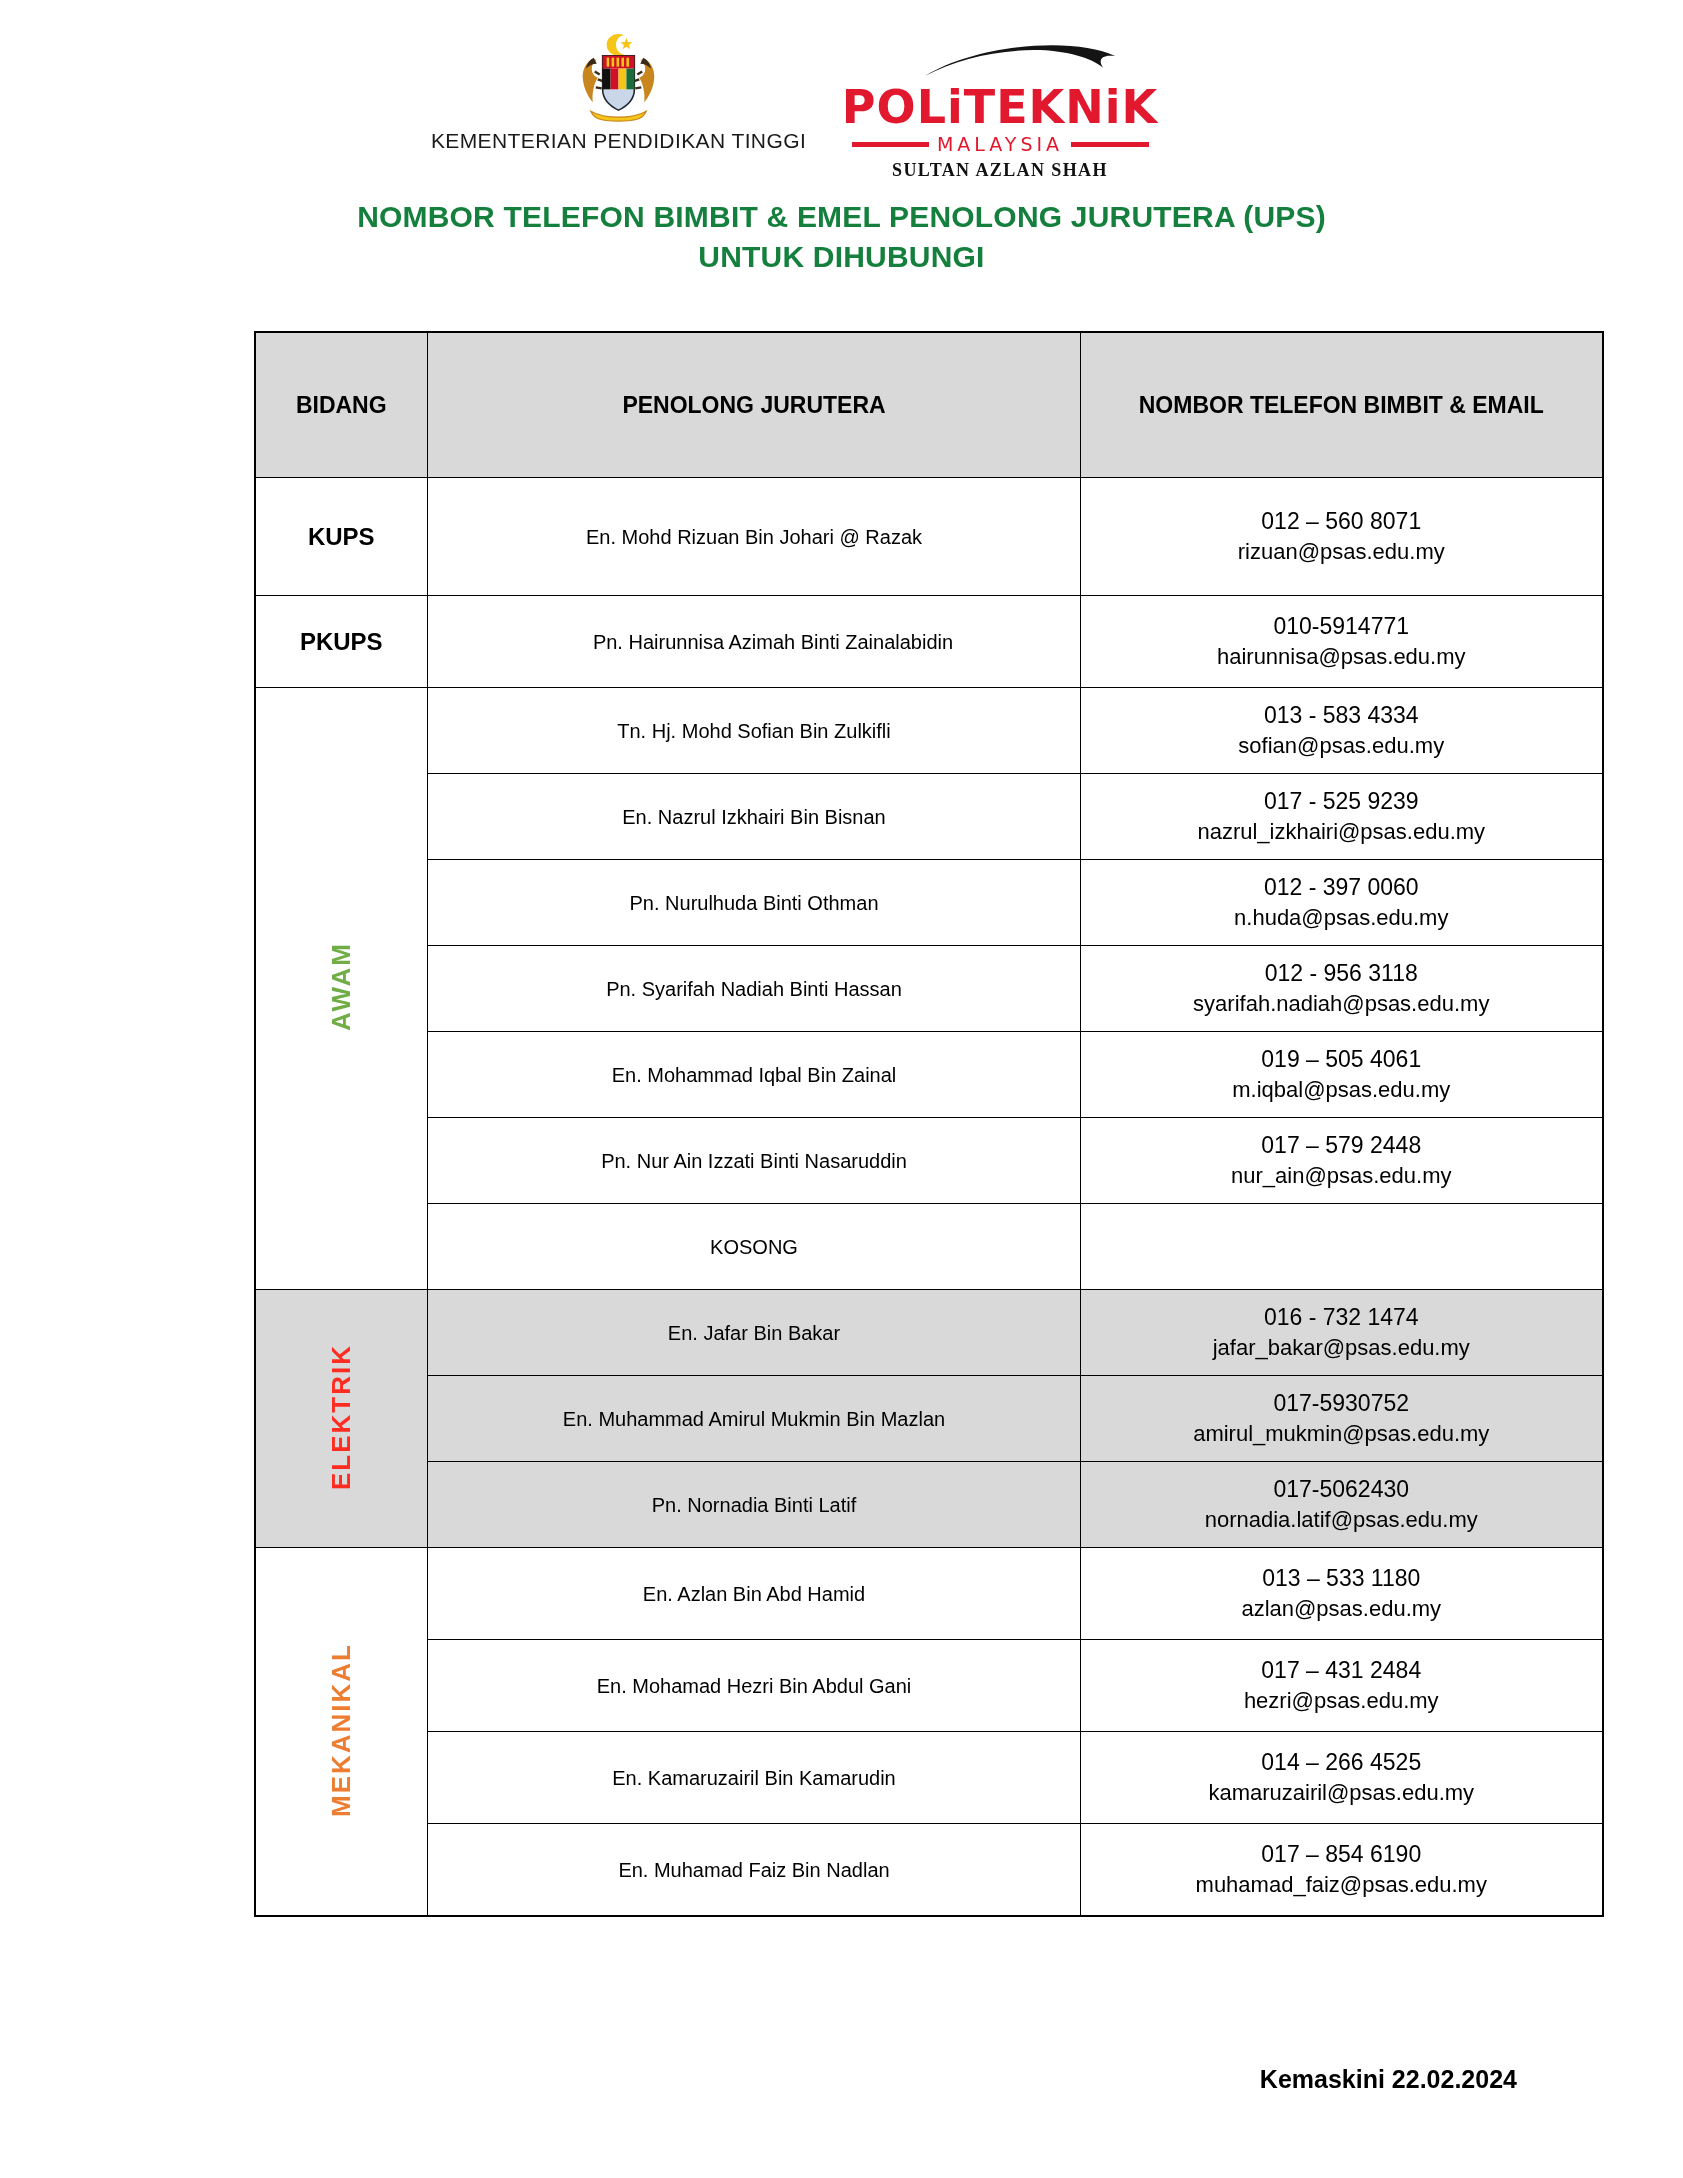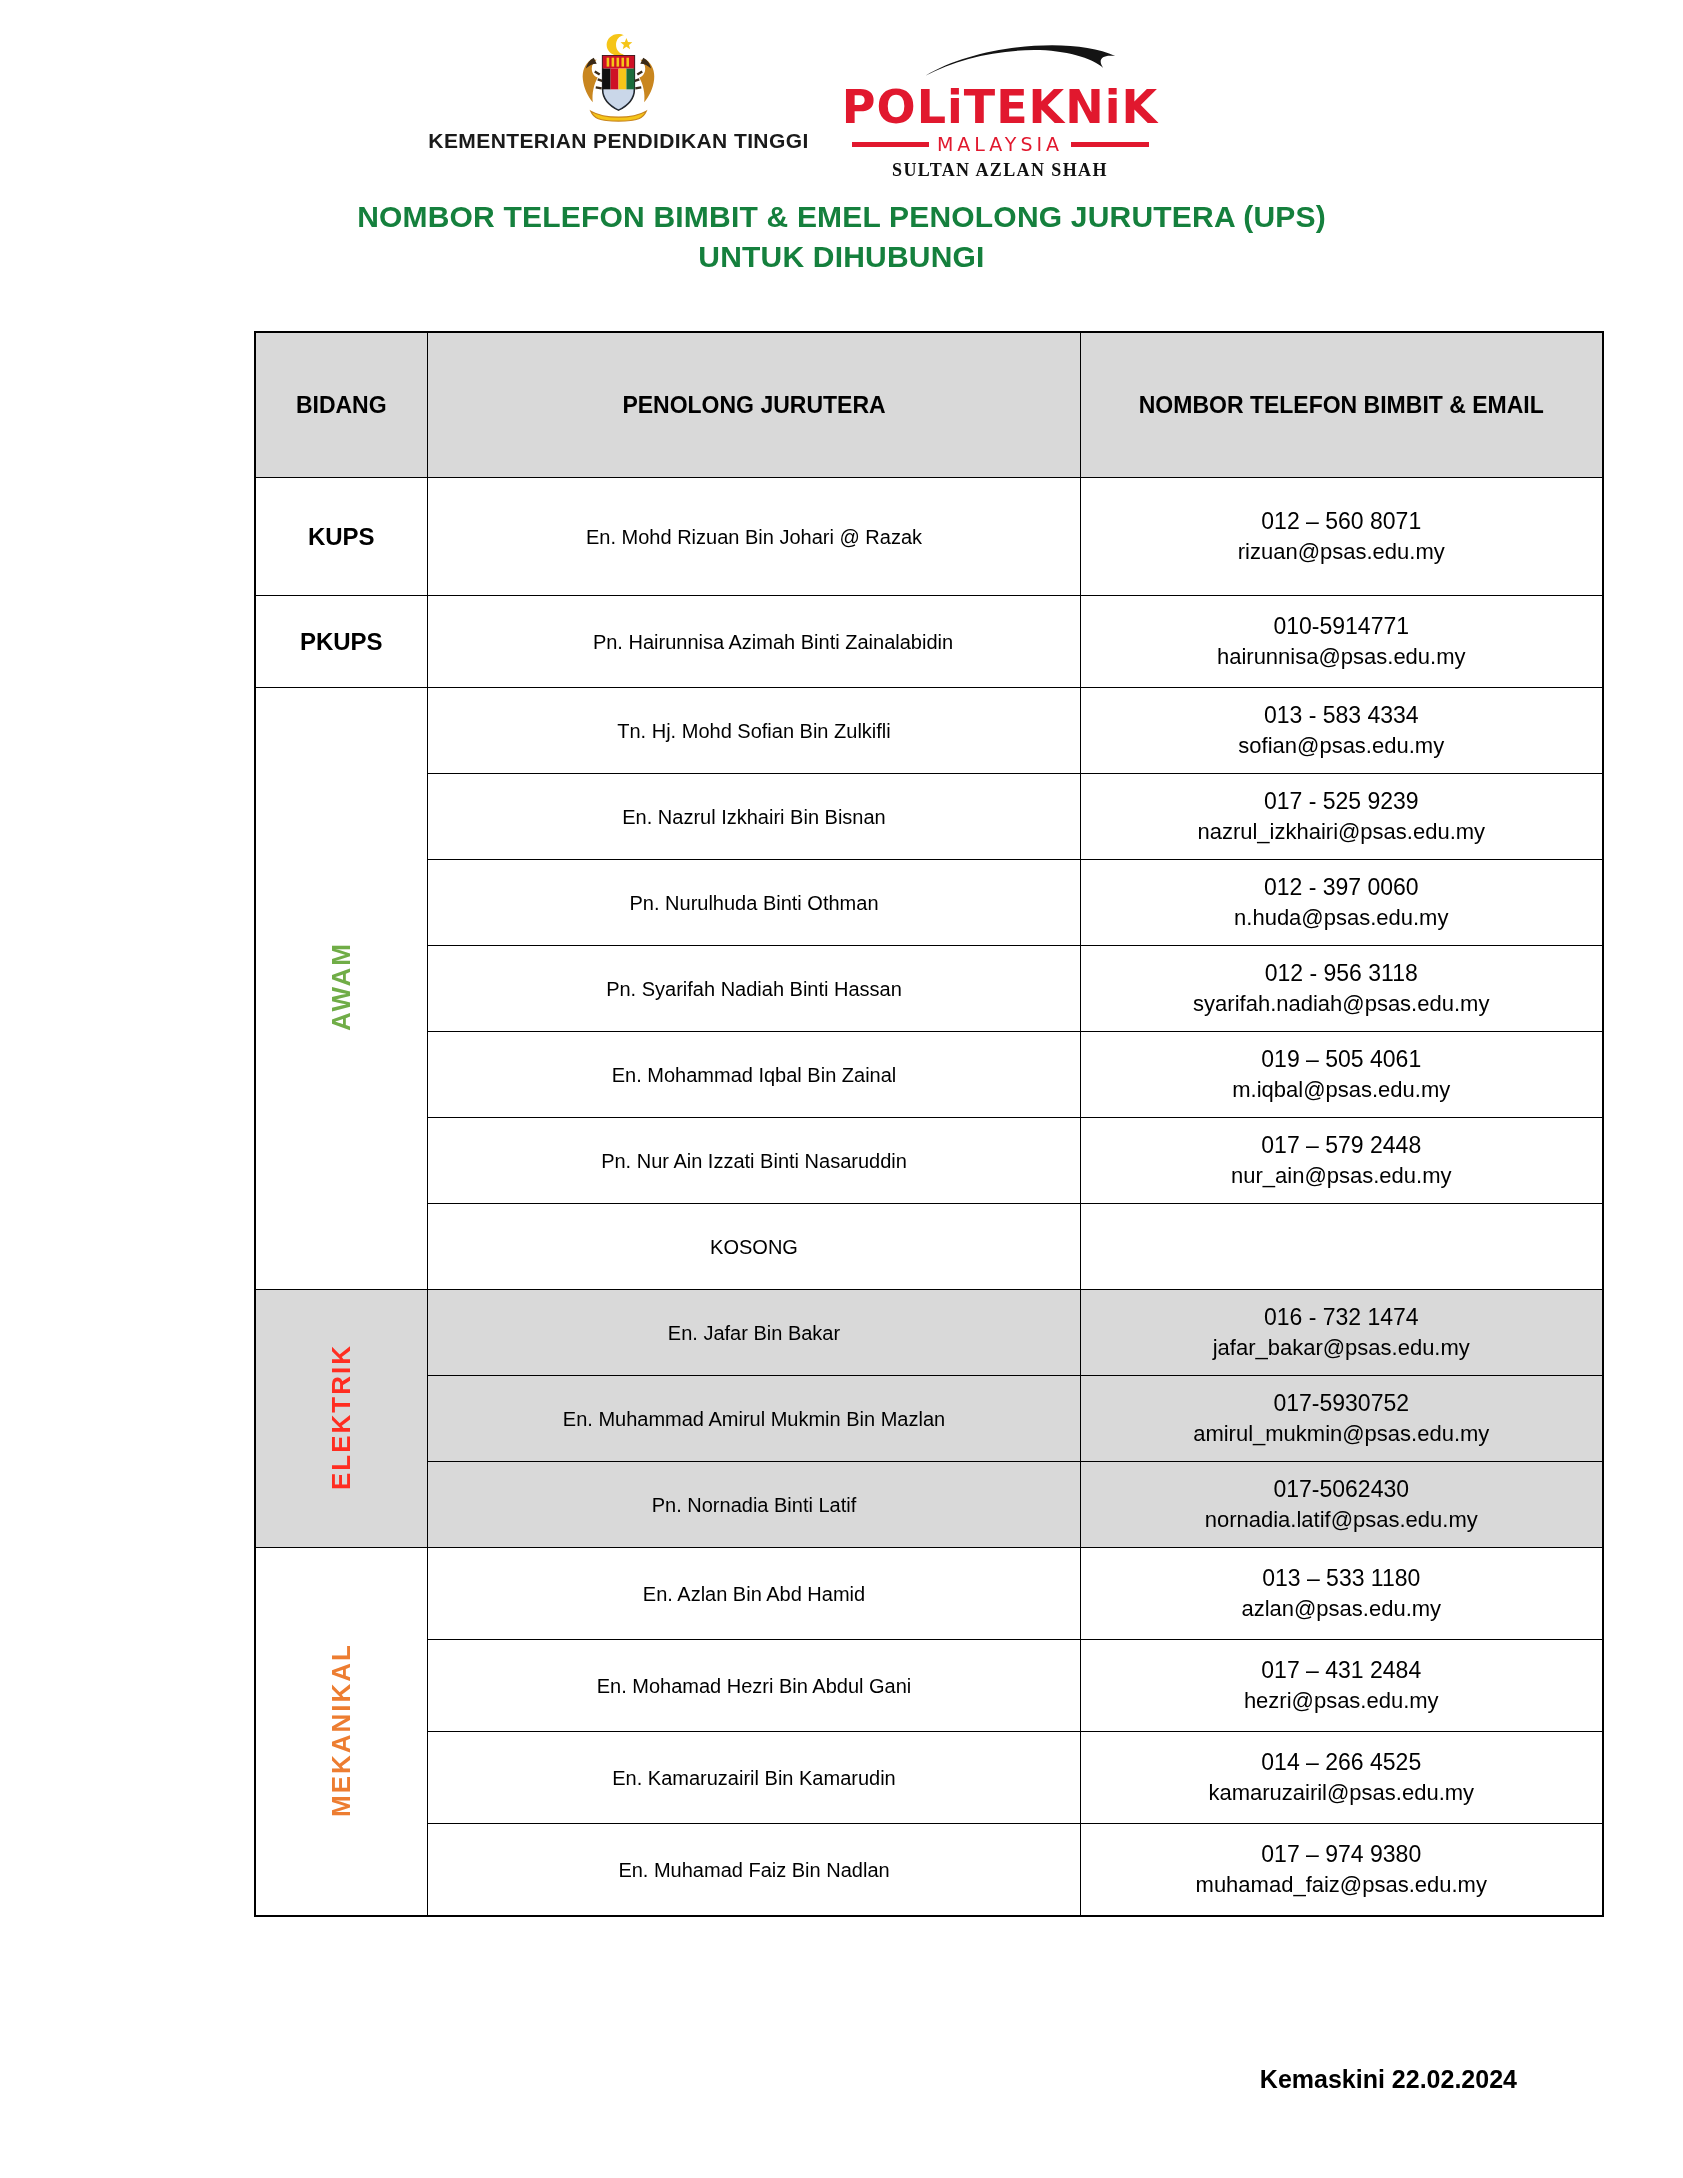--- a/index.html
+++ b/index.html
@@ -35,21 +35,21 @@
   }
   .jata-wrap {
     width: 198px;
     display: flex;
     flex-direction: column;
     align-items: center;
   }
   .jata-svg { display:block; }
   .ministry-text {
     font-size: 21px;
-    font-weight: 700;
+    font-weight: 400;
     letter-spacing: 0.4px;
     color: #1a1a1a;
     margin-top: 4px;
     white-space: nowrap;
     font-family: "Liberation Sans", sans-serif;
   }
   .poli-wrap {
     width: 327px;
     display: flex;
     flex-direction: column;
@@ -379,21 +379,21 @@
         <tr class="r-mid">
           <td class="name-cell">En. Kamaruzairil Bin Kamarudin</td>
           <td class="contact-cell">
             <span class="phone">014 – 266 4525</span>
             <span class="email">kamaruzairil@psas.edu.my</span>
           </td>
         </tr>
         <tr class="r-mid">
           <td class="name-cell">En. Muhamad Faiz Bin Nadlan</td>
           <td class="contact-cell">
-            <span class="phone">017 – 974 9380</span>
+            <span class="phone">017 – 854 6190</span>
             <span class="email">muhamad_faiz@psas.edu.my</span>
           </td>
         </tr>
 
       </tbody>
     </table>
   </div>
 
   <div class="footer">Kemaskini 22.02.2024</div>
 

